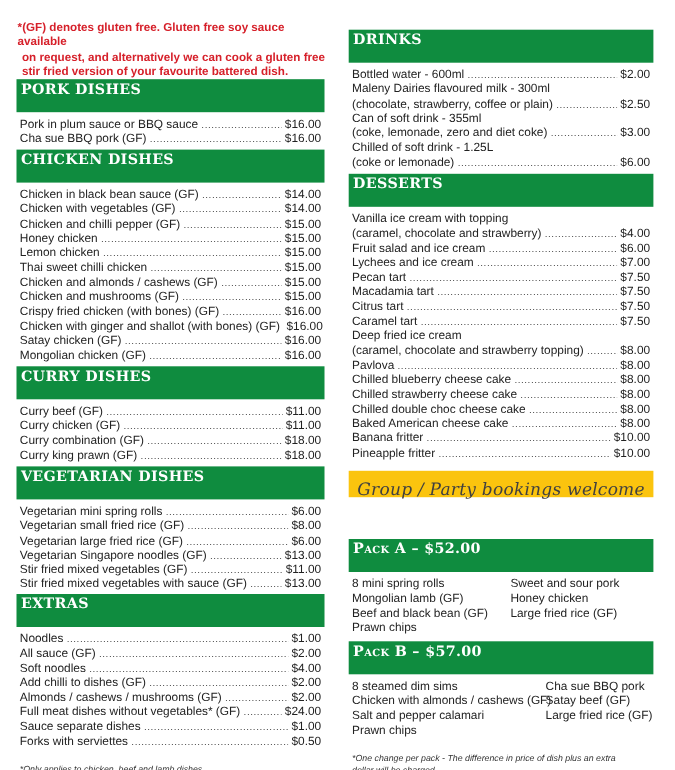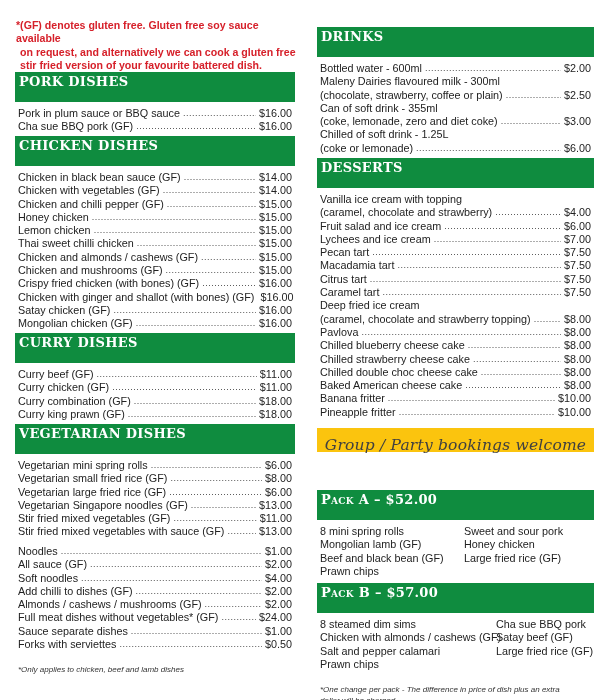--- a/index.html
+++ b/index.html
@@ -193,20 +193,21 @@
         </div>
       <div class="row">
           <span class="name">Stir fried mixed vegetables with sauce (GF)</span>
           <span class="dots"></span>
           <span class="price">$13.00</span>
         </div>
     </div>
   </div>
 
   <div class="section" style="top:540px">
+    <div class="hdr">Extras</div>
     <div class="items">
       <div class="row">
           <span class="name">Noodles</span>
           <span class="dots"></span>
           <span class="price">$1.00</span>
         </div>
       <div class="row">
           <span class="name">All sauce (GF)</span>
           <span class="dots"></span>
           <span class="price">$2.00</span>

